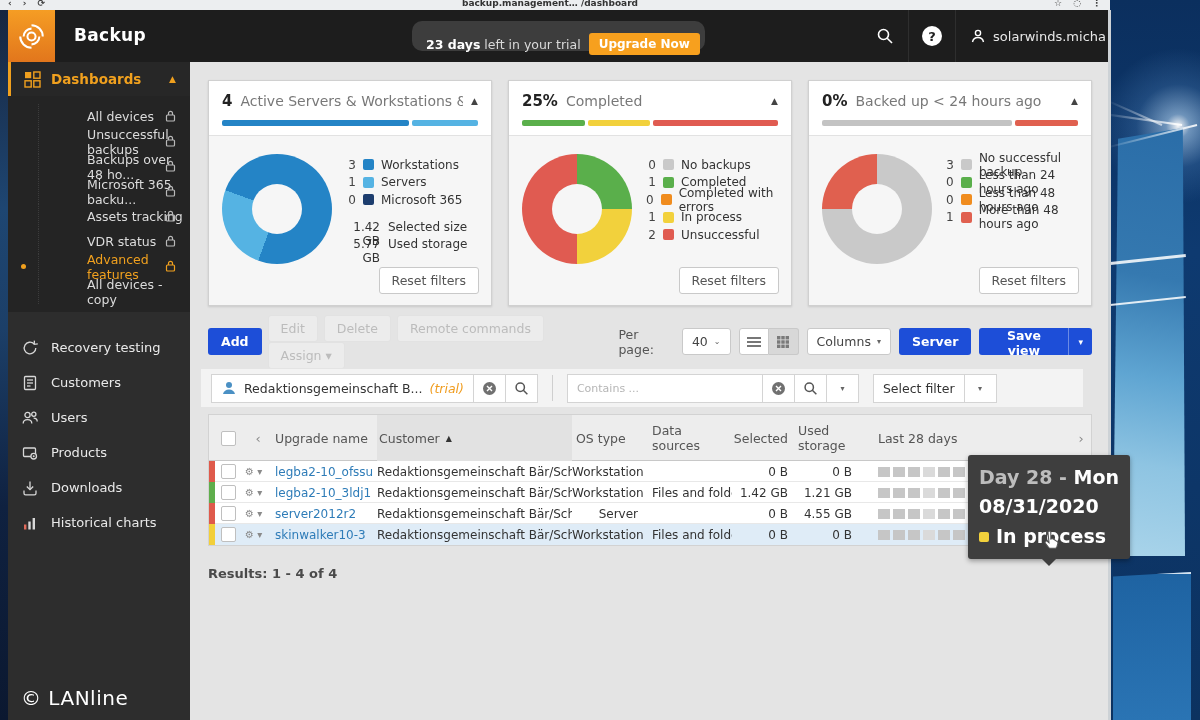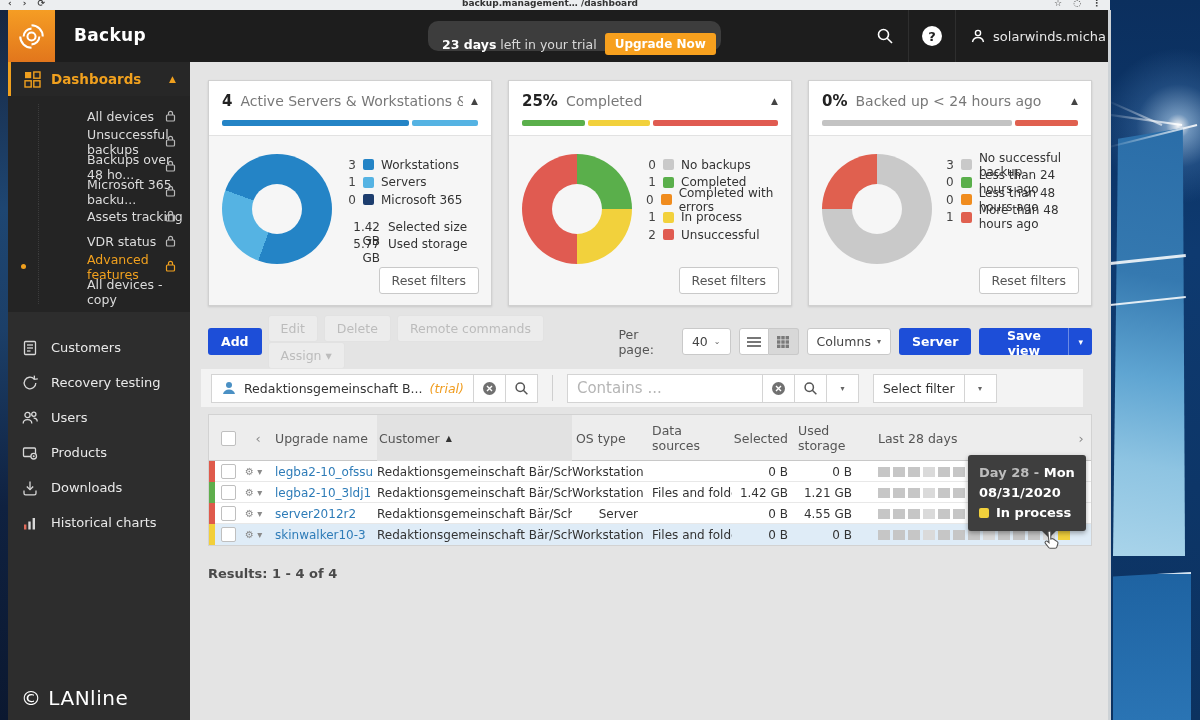--- a/index.html
+++ b/index.html
@@ -30,21 +30,21 @@
   #chrome .g { transform:translateY(-2px); font-weight:bold; letter-spacing:1px; }
   #chrome .url { transform:translateY(-2px); font-weight:bold; color:#333; flex:1; text-align:center; }
 
   
   #app { position:absolute; left:8px; top:10px; width:1102px; height:710px; background:#e4e4e4; }
 
   
   #app-header { position:absolute; left:0; top:0; width:100%; height:52px; background:#1d1d1d; }
   #logo { position:absolute; left:0; top:0; width:47px; height:52px; background:linear-gradient(180deg,#f59d24,#e2761c); display:flex; align-items:center; justify-content:center; }
   #app-title { position:absolute; left:66px; top:15px; color:#fff; font-size:17px; font-weight:600; letter-spacing:.3px; }
-  #trial-pill { position:absolute; left:404px; top:11px; height:30px; background:#3d3d3d; border-radius:10px; display:flex; align-items:center; gap:8px; padding:16px 5px 0 14px; color:#d9d9d9; font-size:12.5px;margin-left:16px; }
+  #trial-pill { position:absolute; left:404px; top:11px; height:30px; background:#3d3d3d; border-radius:10px; display:flex; align-items:center; gap:8px; padding:16px 5px 0 14px; color:#d9d9d9; font-size:12.5px; }
   #trial-pill .b { color:#fff; font-weight:bold; }
   #upgrade-btn { background:#f7a01e; color:#fff; font-weight:bold; font-size:12px; border:none; border-radius:3px; height:22px; padding:0 10px; font-family:inherit; }
   #header-right { position:absolute; right:0; top:0; height:52px; display:flex; align-items:center; }
   #header-right .hsep { width:1px; height:52px; background:#2e2e2e; }
   #header-right .hbtn { width:46px; display:flex; justify-content:center; align-items:center; }
   #help-circle { width:20px; height:20px; border-radius:50%; background:#fff; color:#1d1d1d; font-size:13px; font-weight:bold; display:flex; align-items:center; justify-content:center; }
   #user-chip { display:flex; align-items:center; gap:7px; color:#e8e8e8; font-size:13px; padding:0 4px 0 14px; max-width:188px; overflow:hidden; white-space:nowrap; }
 
   
   #sidebar { position:absolute; left:0; top:52px; width:182px; height:658px; background:#2d2d2d; }
@@ -105,21 +105,21 @@
   .split .caret-btn { border-radius:0 3px 3px 0; border-left:1px solid rgba(255,255,255,.35); padding:0 9px; font-size:9px; }
 
   
   .filterbar { position:absolute; left:10px; top:306px; width:884px; height:40px; background:#f3f3f3; border:1px solid #e4e4e4; display:flex; align-items:center; padding:0 10px; }
   .fgroup { display:flex; align-items:center; }
   .finput { background:#fff; border:1px solid #d4d4d4; height:29px; display:flex; align-items:center; gap:7px; padding:0 9px; font-size:12.5px; color:#333; }
   .fbtn { width:32px; height:29px; background:#fff; border:1px solid #d4d4d4; border-left:none; display:flex; align-items:center; justify-content:center; }
   .fbtn .cr { font-size:8px; color:#666; }
   .fsep { width:1px; height:26px; background:#cfcfcf; margin:0 14px; }
   .trial-tag { color:#f09c1e; font-style:italic; }
-  .contains-input { width:196px; height:29px; border:1px solid #d4d4d4; padding:0 9px; font-size:15px; font-family:inherit; color:#333; background:#fff; }
+  .contains-input { width:196px; height:29px; border:1px solid #d4d4d4; padding:0 9px; font-size:11px; font-family:inherit; color:#333; background:#fff; }
   .contains-input::placeholder { color:#b5b5b5; }
   .selfilter { margin-left:14px; }
 
   
   .tablewrap { position:absolute; left:18px; top:352px; width:884px; background:#fff; border:1px solid #d2d2d2; }
   .tgrid { display:grid; grid-template-columns:6px 26px 34px 102px 195px 72px 88px 62px 64px 1fr 20px; align-items:center; }
   .thead { height:46px; background:#ededed; border-bottom:1px solid #c8c8c8; font-size:12.5px; color:#555; }
   .thead .hc { height:46px; display:flex; align-items:center; }
   .thead .customer-h { background:#e2e2e2; gap:6px; padding-left:2px; }
   .thead .sort { font-size:8px; color:#333; }
@@ -130,21 +130,21 @@
   .trow.hl { background:#dfecf7; }
   .trow .ind { width:6px; height:21px; }
   .trow .acts { color:#8a8a8a; font-size:10px; white-space:nowrap; padding-left:4px; }
   .trow .dev { color:#2e7cb8; text-decoration:none; font-size:12px; white-space:nowrap; overflow:hidden; }
   .trow .cell { white-space:nowrap; overflow:hidden; }
   .spark { display:flex; gap:3px; padding-left:20px; }
   .spark i { width:12px; height:10px; display:block; }
   .results { position:absolute; left:18px; top:504px; font-size:13px; font-weight:600; color:#4a4a4a; }
 
   
-  #tooltip { position:absolute; left:968px; top:455px; background:#3e3e3e; color:#fff; border-radius:3px; padding:8px 11px; font-size:13px; font-weight:bold; line-height:1.55; box-shadow:0 2px 5px rgba(0,0,0,.35); z-index:40; }
+  #tooltip { position:absolute; left:968px; top:455px; background:#3e3e3e; color:#fff; border-radius:3px; padding:8px 11px; font-size:19px; font-weight:bold; line-height:1.55; box-shadow:0 2px 5px rgba(0,0,0,.35); z-index:40; }
   #tooltip .dim { color:#bdbdbd; }
   #tooltip .st { display:flex; align-items:center; gap:7px; }
   #tooltip .ssw { width:10px; height:10px; border-radius:2px; }
   #tooltip .arrow { position:absolute; left:74px; bottom:-7px; width:0; height:0; border-left:7px solid transparent; border-right:7px solid transparent; border-top:7px solid #3e3e3e; }
   #cursor { position:absolute; left:1040px; top:528px; z-index:50; }
 
   .winedge { position:absolute; left:1108px; top:10px; width:3px; height:710px; background:#cdd2d6; }
 </style>
 </head>
 <body>
@@ -272,36 +272,36 @@
             </svg></span>
         </div>
         <div class="sub-item">
           <span>All devices - copy</span>
         </div>
       </div>
     <div id="mainmenu">
         <div class="side-item">
           <span class="ic">
             <svg width="18" height="18" viewBox="0 0 18 18" fill="none" stroke="#d8d8d8" stroke-width="1.3">
+              <path d="M14.8 9a5.8 5.8 0 1 1-1.7-4.1"></path>
+              <polyline points="13.4,1.6 13.2,5.3 16.8,4.9"></polyline>
+            </svg>
+          </span>
+          <span>Recovery testing</span>
+        </div>
+        <div class="side-item">
+          <span class="ic">
+            <svg width="18" height="18" viewBox="0 0 18 18" fill="none" stroke="#d8d8d8" stroke-width="1.3">
               <rect x="3.5" y="2.5" width="11" height="13" rx="1"></rect>
               <line x1="6" y1="6" x2="12" y2="6"></line>
               <line x1="6" y1="9" x2="12" y2="9"></line>
               <line x1="6" y1="12" x2="9.5" y2="12"></line>
             </svg>
           </span>
           <span>Customers</span>
-        </div>
-        <div class="side-item">
-          <span class="ic">
-            <svg width="18" height="18" viewBox="0 0 18 18" fill="none" stroke="#d8d8d8" stroke-width="1.3">
-              <path d="M14.8 9a5.8 5.8 0 1 1-1.7-4.1"></path>
-              <polyline points="13.4,1.6 13.2,5.3 16.8,4.9"></polyline>
-            </svg>
-          </span>
-          <span>Recovery testing</span>
         </div>
         <div class="side-item">
           <span class="ic">
             <svg width="18" height="18" viewBox="0 0 18 18" fill="none" stroke="#d8d8d8" stroke-width="1.3">
               <circle cx="6.5" cy="6" r="2.6"></circle>
               <path d="M2.2 14.5c0-2.4 1.9-3.9 4.3-3.9s4.3 1.5 4.3 3.9"></path>
               <circle cx="12.8" cy="5.2" r="2.1"></circle>
               <path d="M12.6 9.2c2 0 3.6 1.3 3.6 3.2"></path>
             </svg>
           </span>

